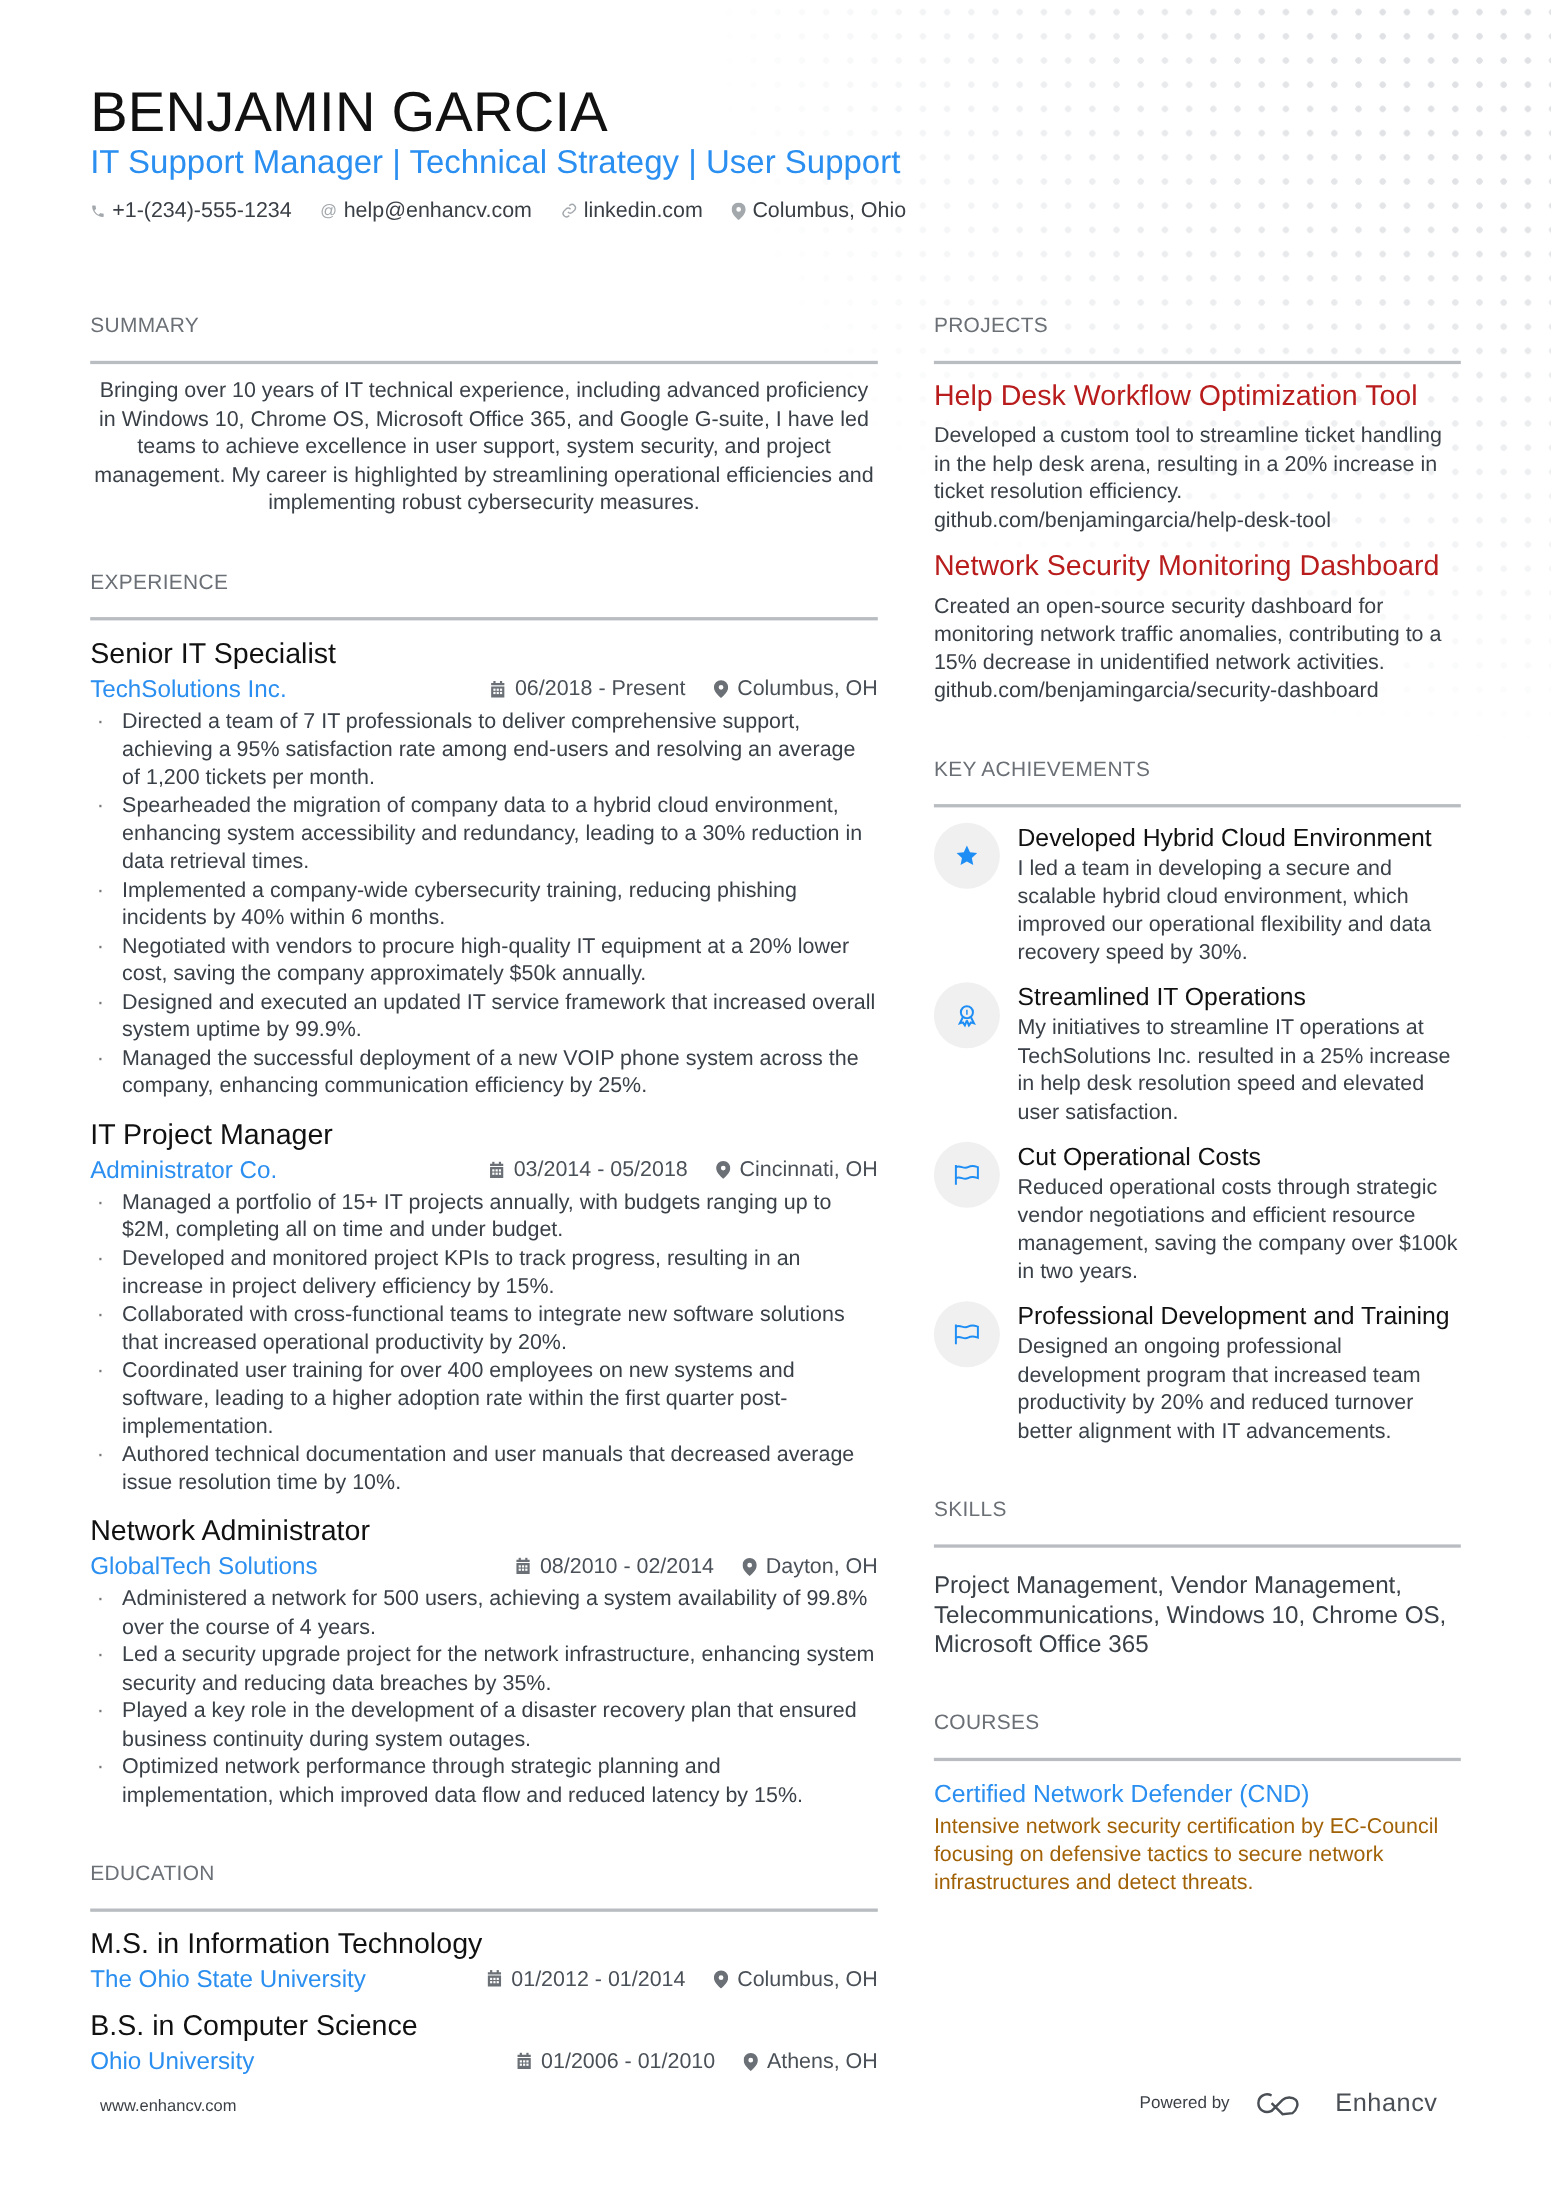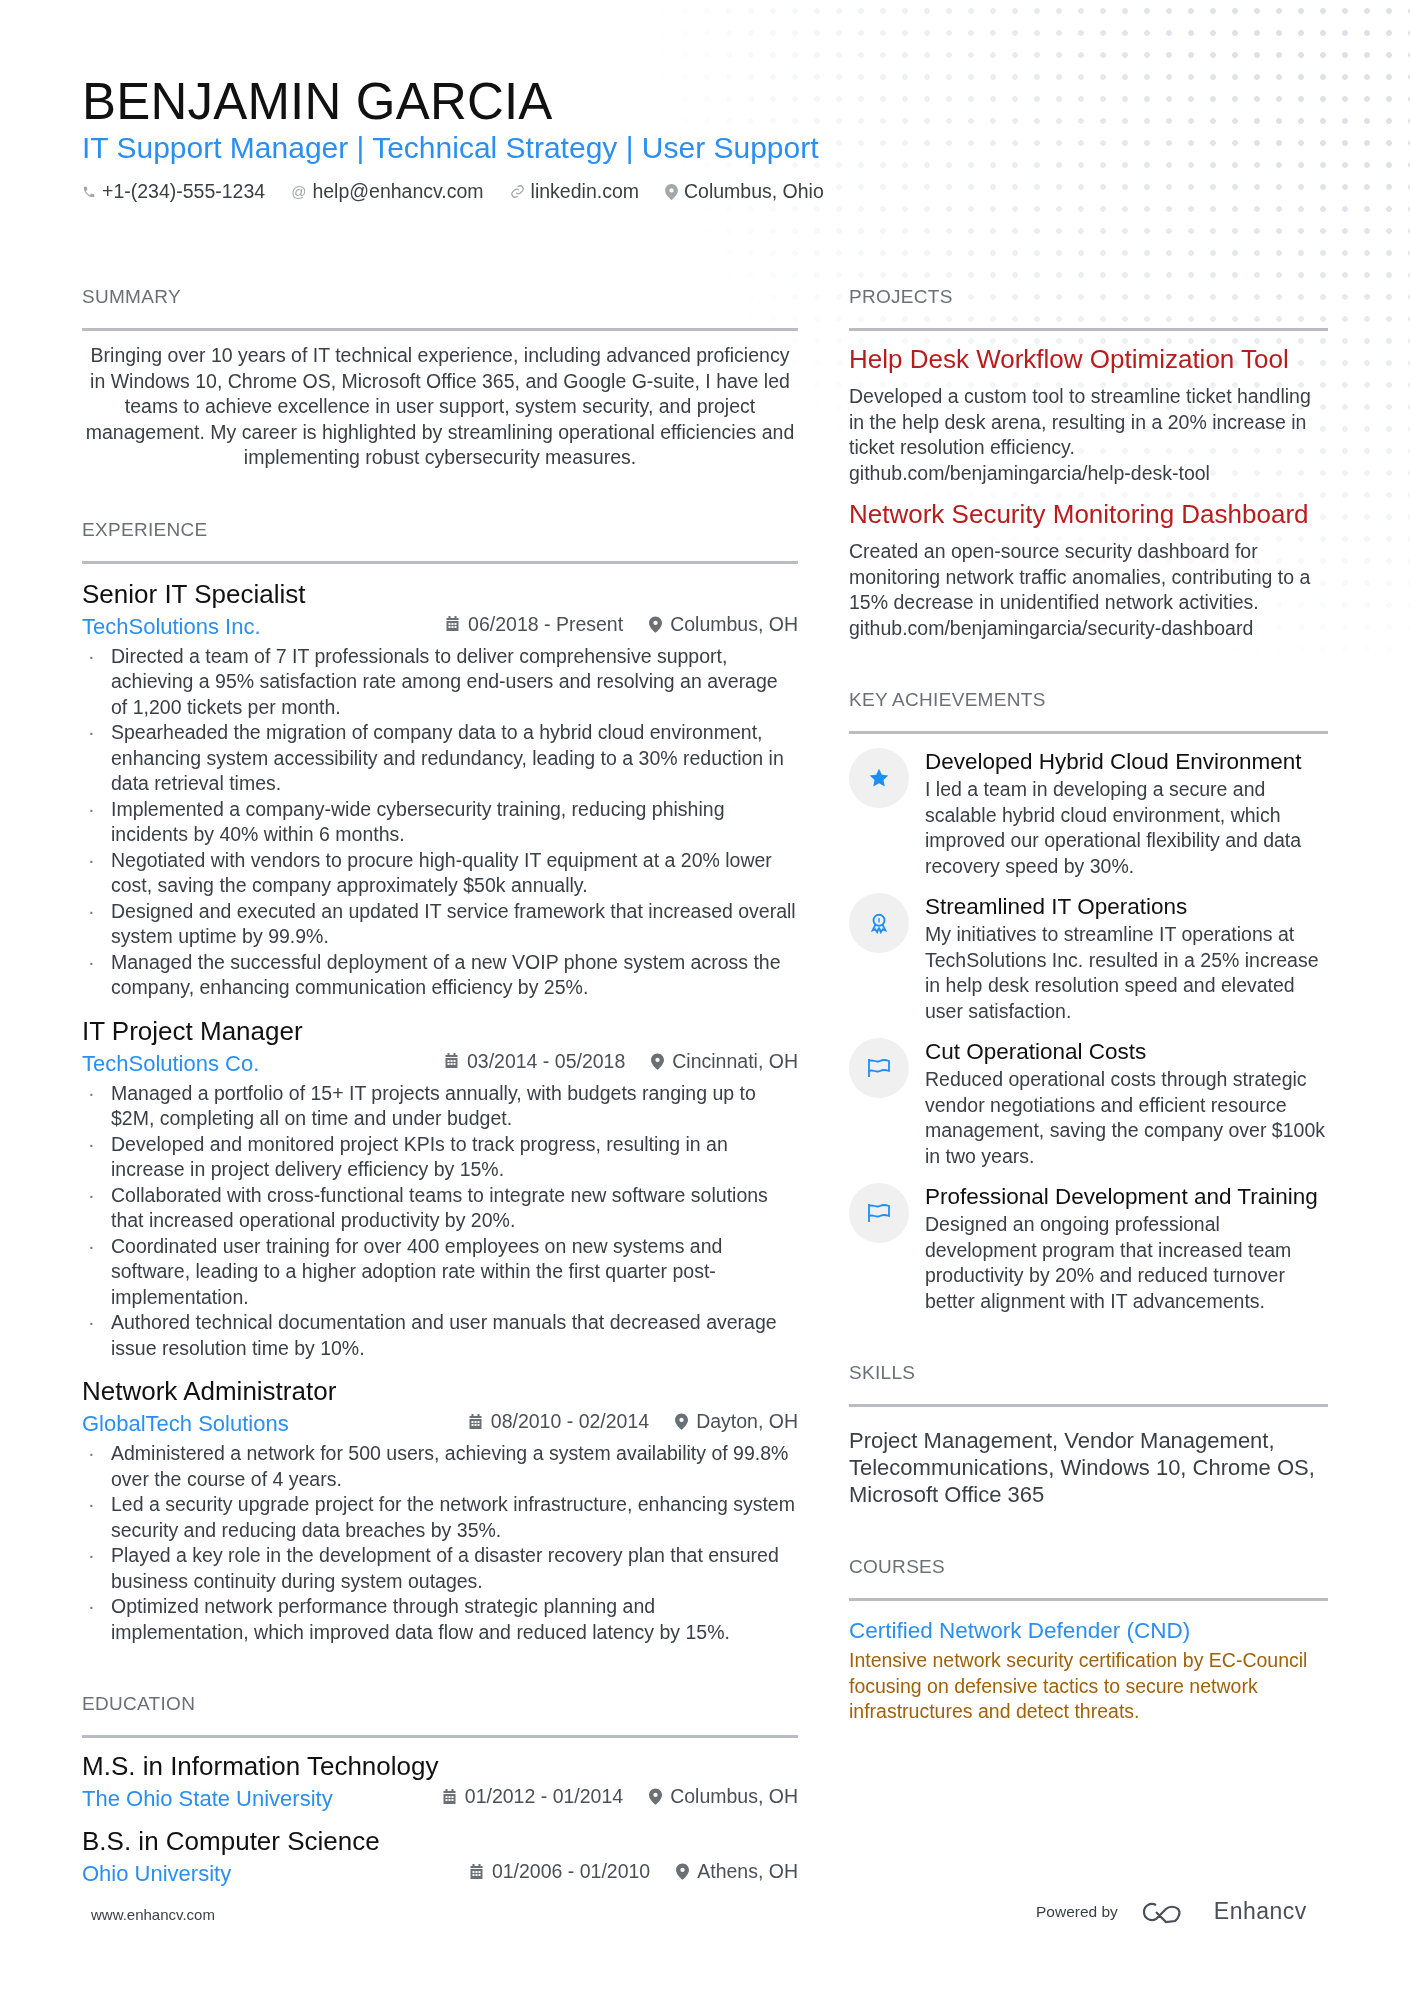--- a/index.html
+++ b/index.html
@@ -21,21 +21,21 @@
   .contact { display: flex; align-items: center; gap: 6px; }
   .contact .ic { color: #a3a8ad; font-size: 15px; display: inline-flex; align-items: center; }
   .col { position: absolute; }
   .left { left: 82px; top: 238px; width: 716px; }
   .right { left: 849px; top: 238px; width: 479px; }
   .sec-h { font-size: 19px; color: #6b7076; letter-spacing: 0.3px; padding-bottom: 20px; border-bottom: 3px solid #b9bcc0; line-height: 22px; text-transform: uppercase; margin-top: 48px; }
   .sec { margin-bottom: 22px; }
   .para { font-size: 19.5px; line-height: 25.5px; color: #3a4047; margin-top: 12px; text-align: center; }
   .job { margin-top: 14px; }
   .job-title { font-size: 26px; line-height: 32px; color: #111; }
-  .job-meta { display: flex; align-items: flex-start; justify-content: space-between; margin-top: 3px; }
+  .job-meta { display: flex; align-items: center; justify-content: space-between; margin-top: 3px; }
   .company { font-size: 22px; line-height: 28px; color: #2a8ff0; }
   .meta-r { display: flex; gap: 26px; font-size: 19.5px; color: #4a5057; align-items: center; }
   .meta-item { display: flex; gap: 8px; align-items: center; }
   .meta-item .ic { color: #6b7076; display: inline-flex; }
   .bullets { list-style: none; margin-top: 3px; }
   .bullets li { position: relative; padding-left: 29px; font-size: 19.5px; line-height: 25.5px; color: #3a4047; }
   .bullets li::before { content: "·"; position: absolute; left: 6px; top: 0; color: #777; font-size: 20px; }
   .proj { margin-top: 12px; }
   .proj-title { font-size: 26px; line-height: 33px; color: #b91c1c; }
   .proj-desc { font-size: 19.5px; line-height: 25.5px; color: #3a4047; margin-top: 8px; }
@@ -145,21 +145,21 @@
           <li>Implemented a company-wide cybersecurity training, reducing phishing incidents by 40% within 6 months.</li>
           <li>Negotiated with vendors to procure high-quality IT equipment at a 20% lower cost, saving the company approximately $50k annually.</li>
           <li>Designed and executed an updated IT service framework that increased overall system uptime by 99.9%.</li>
           <li>Managed the successful deployment of a new VOIP phone system across the company, enhancing communication efficiency by 25%.</li>
         </ul>
       </div>
 
       <div class="job">
         <div class="job-title">IT Project Manager</div>
         <div class="job-meta">
-          <span class="company">TechSolutions Co.</span>
+          <span class="company">Administrator Co.</span>
           <span class="meta-r">
             <span class="meta-item">
               <span class="ic">
                   <svg width="15" height="16" viewBox="0 0 14 16">
                     <path fill="#6b7076" d="M1 5h12v10H1z"></path>
                     <path fill="#6b7076" d="M1 2h12v2H1z"></path>
                     <rect x="3" y="0" width="2" height="3" fill="#6b7076"></rect>
                     <rect x="9" y="0" width="2" height="3" fill="#6b7076"></rect>
                     <g fill="#fff">
                       <rect x="3" y="7" width="2" height="2"></rect>

